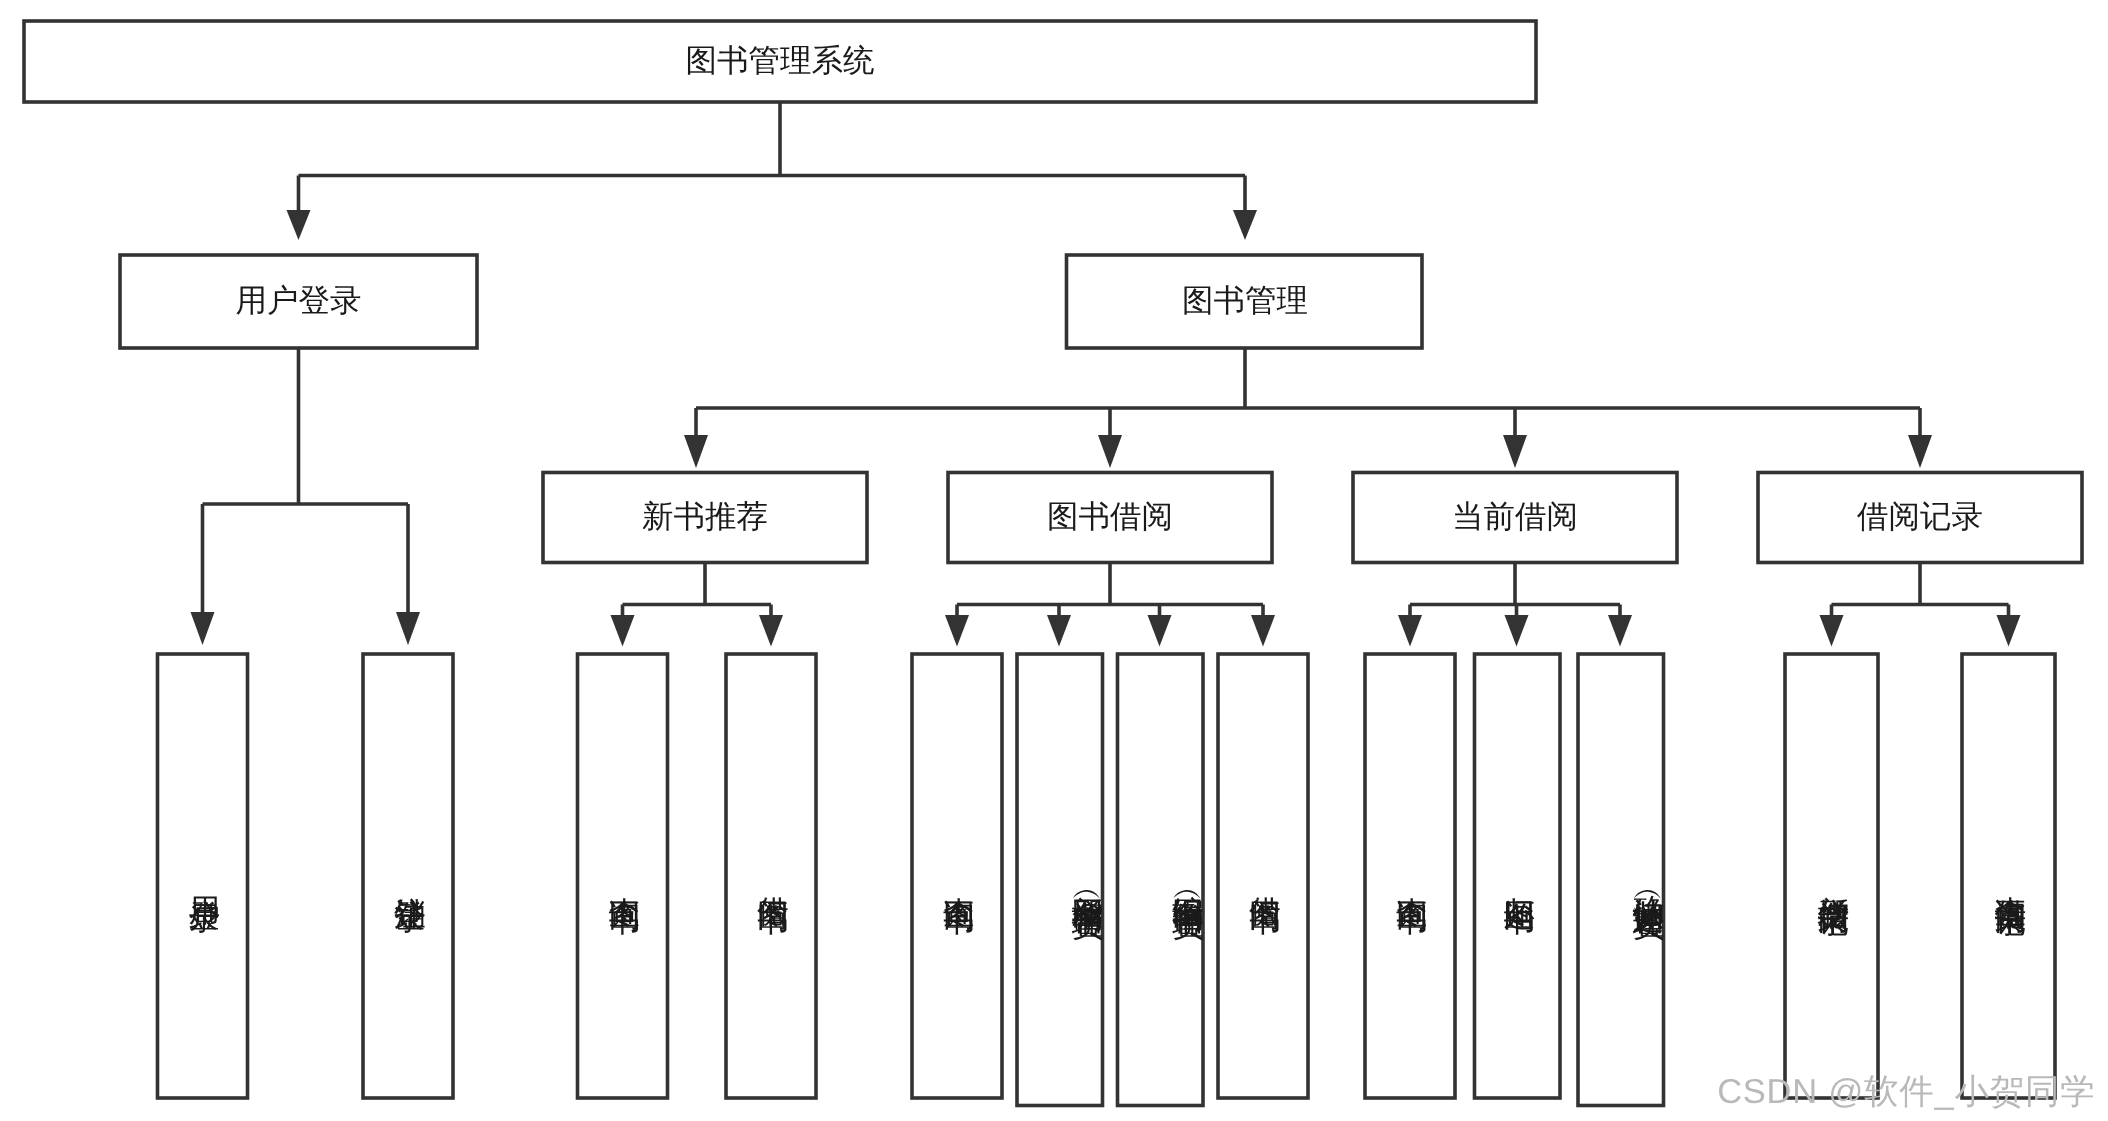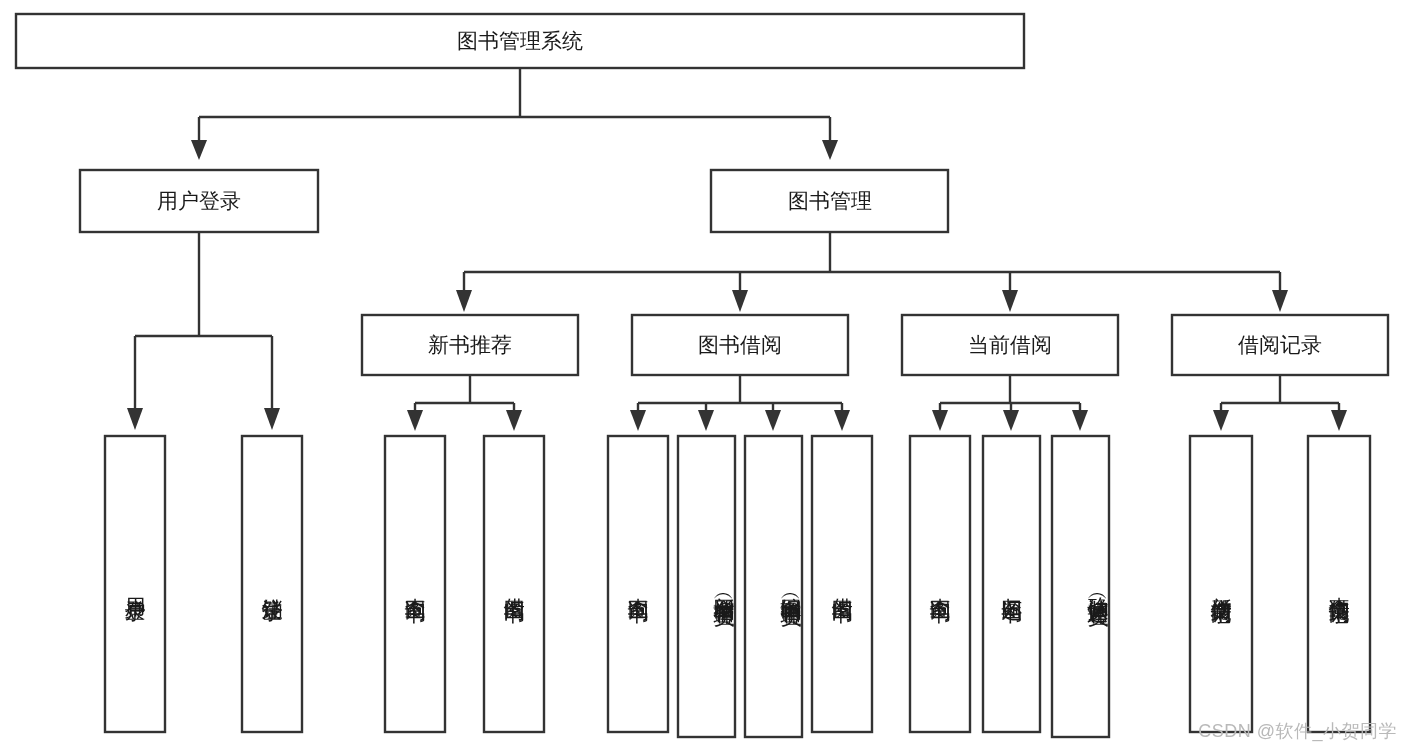--- a/index.html
+++ b/index.html
@@ -64,21 +64,21 @@
     letter-spacing: 1.5px;
     white-space: nowrap;
     pointer-events: none;
     user-select: none;
   }
   #watermark {
     position: absolute;
     right: 8px;
     bottom: 4px;
     font-family: "Liberation Sans", sans-serif;
-    font-size: 18px;
+    font-size: 23px;
     color: #b9b9b9;
     letter-spacing: 0.5px;
     white-space: nowrap;
   }
 </style>
 </head>
 <body>
 
 <div id="diagram-root">
 

